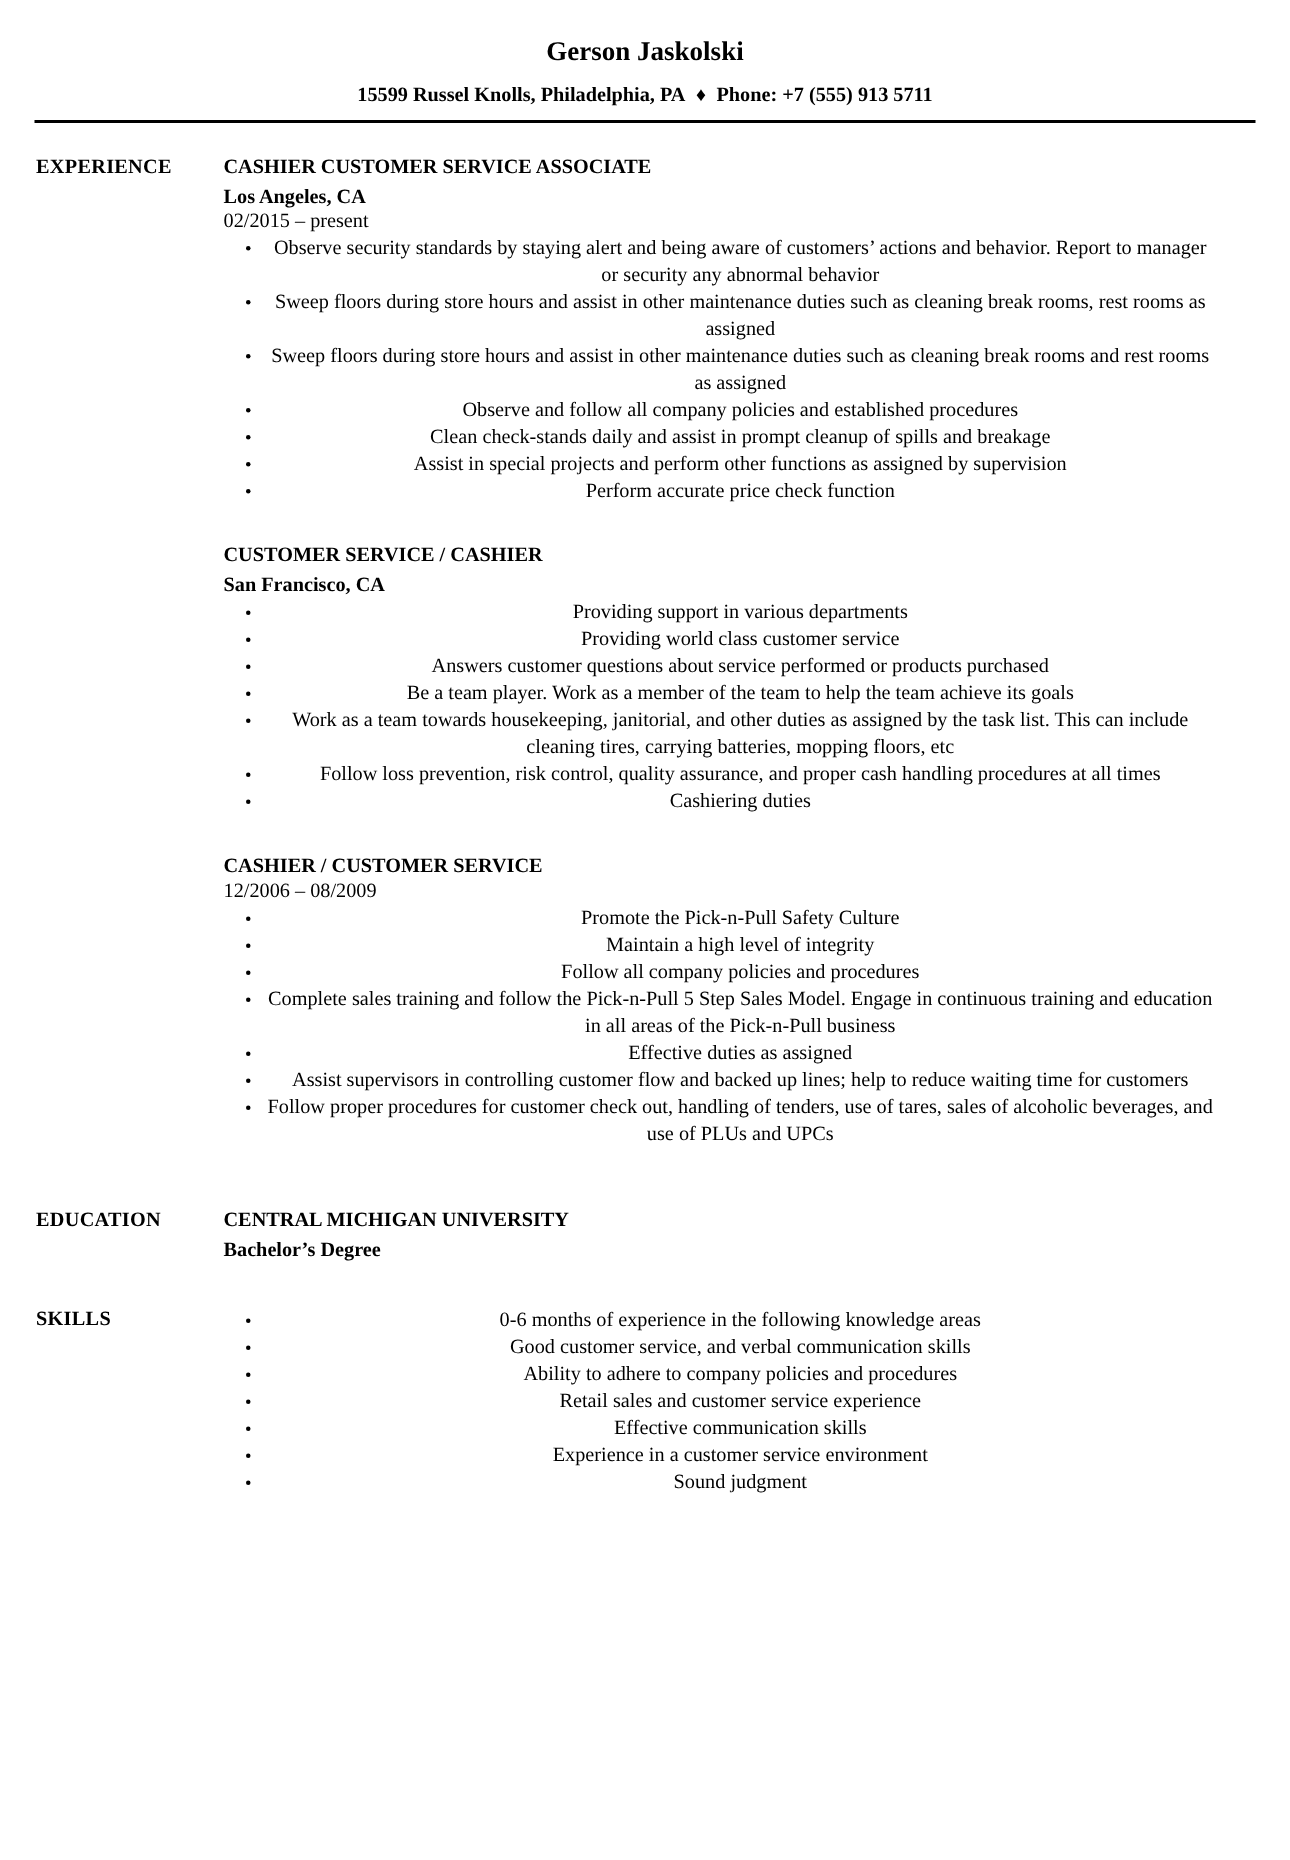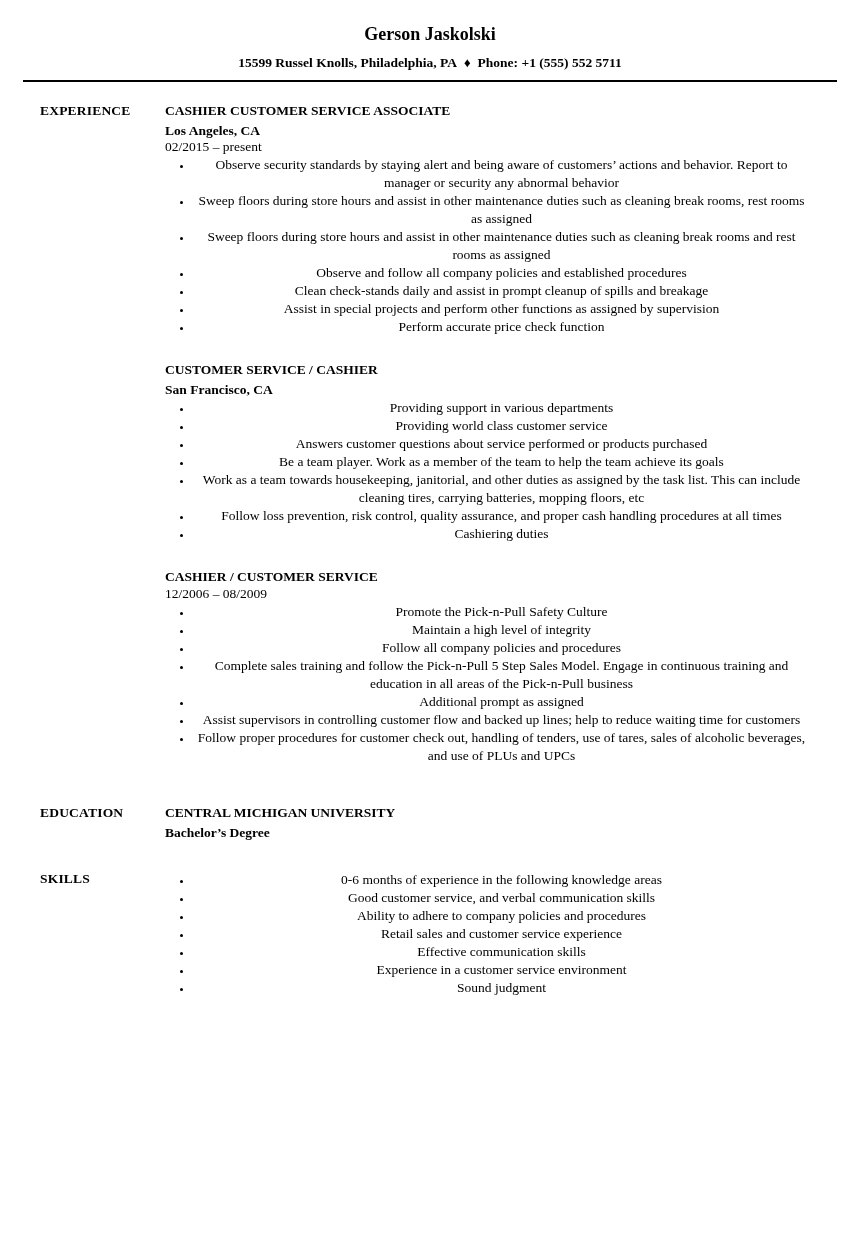--- a/index.html
+++ b/index.html
@@ -44,21 +44,21 @@
     margin: 0 7px;
     font-size: 13px;
   }
   .header-rule {
     border: none;
     border-top: 2.5px solid #000000;
     margin: 9px 23px 0 23px;
   }
   
   .resume-body {
-    padding: 20px 50px 0 40px;
+    padding: 20px 50px 0 24px;
   }
   .section {
     display: grid;
     grid-template-columns: 125px 1fr;
     align-items: start;
   }
   .section-label {
     font-size: 13.5px;
     font-weight: bold;
     line-height: 18px;
@@ -110,21 +110,21 @@
   }
 </style>
 </head>
 <body>
 
 <div class="page">
 
   <header class="resume-header">
     <h1 class="candidate-name">Gerson Jaskolski</h1>
     <div class="contact-line">
-      <span>15599 Russel Knolls, Philadelphia, PA</span><span class="contact-sep">♦</span><span>Phone: +1 (555) 552 5711</span>
+      <span>15599 Russel Knolls, Philadelphia, PA</span><span class="contact-sep">♦</span><span>Phone: +7 (555) 913 5711</span>
     </div>
   </header>
 
   <hr class="header-rule">
 
   <main class="resume-body">
 
     <section class="section section-experience">
       <div class="section-label">EXPERIENCE</div>
       <div class="section-content">
@@ -158,21 +158,21 @@
   </article>
 
   <article class="job">
     <div class="job-title">CASHIER / CUSTOMER SERVICE</div>
     <div class="job-dates">12/2006 – 08/2009</div>
     <ul class="bullets">
               <li>Promote the Pick-n-Pull Safety Culture</li>
               <li>Maintain a high level of integrity</li>
               <li>Follow all company policies and procedures</li>
               <li>Complete sales training and follow the Pick-n-Pull 5 Step Sales Model. Engage in continuous training and education in all areas of the Pick-n-Pull business</li>
-              <li>Additional prompt as assigned</li>
+              <li>Effective duties as assigned</li>
               <li>Assist supervisors in controlling customer flow and backed up lines; help to reduce waiting time for customers</li>
               <li>Follow proper procedures for customer check out, handling of tenders, use of tares, sales of alcoholic beverages, and use of PLUs and UPCs</li>
             </ul>
   </article>
 </div>
     </section>
 
     <section class="section section-education">
       <div class="section-label">EDUCATION</div>
       <div class="section-content">

